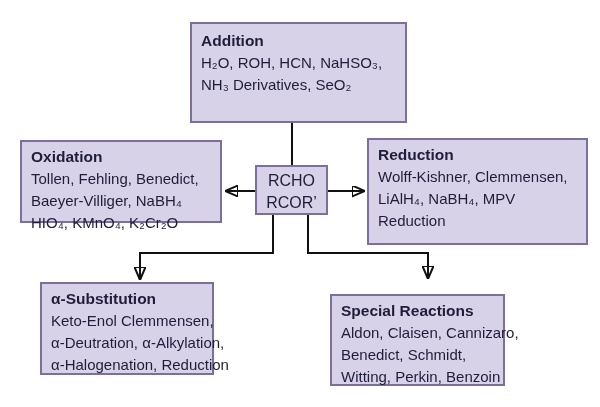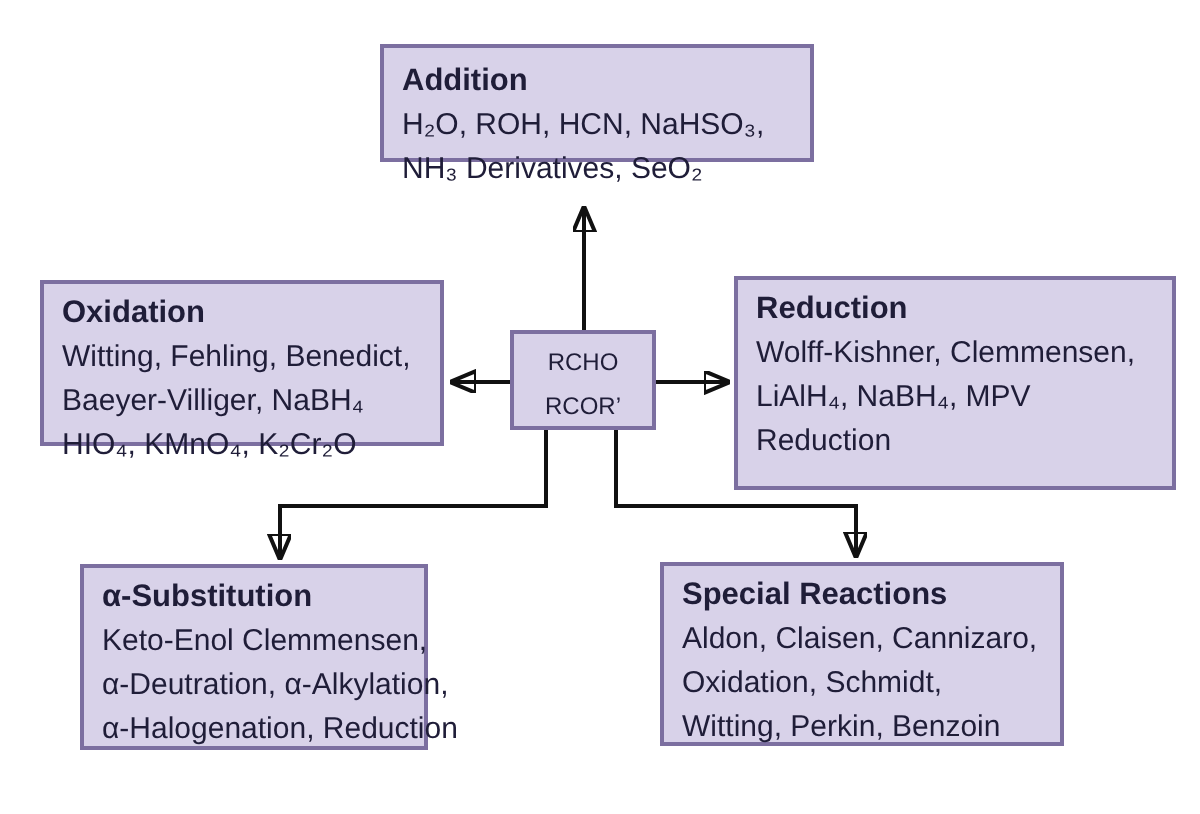--- a/index.html
+++ b/index.html
@@ -37,27 +37,27 @@
     box-sizing: border-box;
     background: var(--box-fill);
     border: 2px solid var(--box-border);
     color: var(--text);
     font-size: 15px;
     line-height: 22px;
     padding: 4px 9px;
     white-space: nowrap;
   }
   .box .title { font-weight: 700; font-size: 15.5px; }
-  .box-addition  { left: 190px; top: 22px;  width: 217px; height: 59px; padding-top: 6px; }
+  .box-addition  { left: 190px; top: 22px;  width: 217px; height: 101px; padding-top: 6px; }
   .box-oxidation { left: 20px;  top: 140px; width: 202px; height: 83px; }
   .box-reduction { left: 367px; top: 138px; width: 221px; height: 107px; }
   .box-center    { left: 255px; top: 165px; width: 73px;  height: 50px;
-                   text-align: center; font-size: 12px; padding: 3px 0; }
+                   text-align: center; font-size: 16px; padding: 3px 0; }
   .box-alpha     { left: 40px;  top: 282px; width: 174px; height: 93px; }
-  .box-special   { left: 330px; top: 281px; width: 202px; height: 92px; }
+  .box-special   { left: 330px; top: 294px; width: 175px; height: 92px; }
 </style>
 </head>
 <body>
 
 <div class="canvas">
 
   <svg class="arrows" viewBox="0 0 600 407" xmlns="http://www.w3.org/2000/svg">
     <defs>
       <marker id="ah" markerUnits="userSpaceOnUse" markerWidth="13" markerHeight="12" refX="12" refY="5.5" orient="auto">
         <path d="M0,0 L13,5.5 L0,11 Z" fill="#111111" stroke="none"></path>
@@ -71,21 +71,21 @@
   </svg>
 
   <div class="box box-addition">
     <div class="title">Addition</div>
     <div class="line">H₂O, ROH, HCN, NaHSO₃,</div>
     <div class="line">NH₃ Derivatives, SeO₂</div>
   </div>
 
   <div class="box box-oxidation">
     <div class="title">Oxidation</div>
-    <div class="line">Witting, Fehling, Benedict,</div>
+    <div class="line">Tollen, Fehling, Benedict,</div>
     <div class="line">Baeyer-Villiger, NaBH₄</div>
     <div class="line">HIO₄, KMnO₄, K₂Cr₂O</div>
   </div>
 
   <div class="box box-center">
     <div class="line">RCHO</div>
     <div class="line">RCOR’</div>
   </div>
 
   <div class="box box-reduction">
@@ -98,17 +98,17 @@
   <div class="box box-alpha">
     <div class="title">α-Substitution</div>
     <div class="line">Keto-Enol Clemmensen,</div>
     <div class="line">α-Deutration, α-Alkylation,</div>
     <div class="line">α-Halogenation, Reduction</div>
   </div>
 
   <div class="box box-special">
     <div class="title">Special Reactions</div>
     <div class="line">Aldon, Claisen, Cannizaro,</div>
-    <div class="line">Oxidation, Schmidt,</div>
+    <div class="line">Benedict, Schmidt,</div>
     <div class="line">Witting, Perkin, Benzoin</div>
   </div>
 
 </div>
 
 </body></html>

